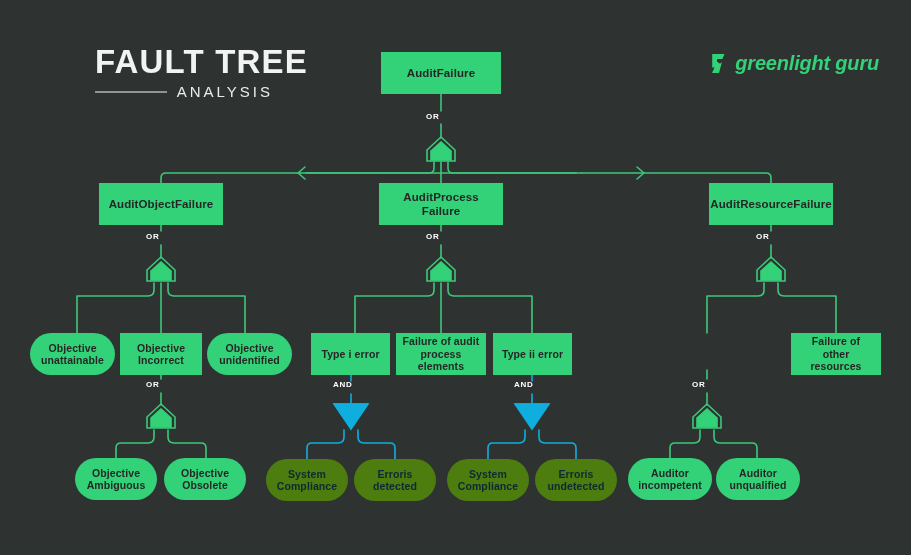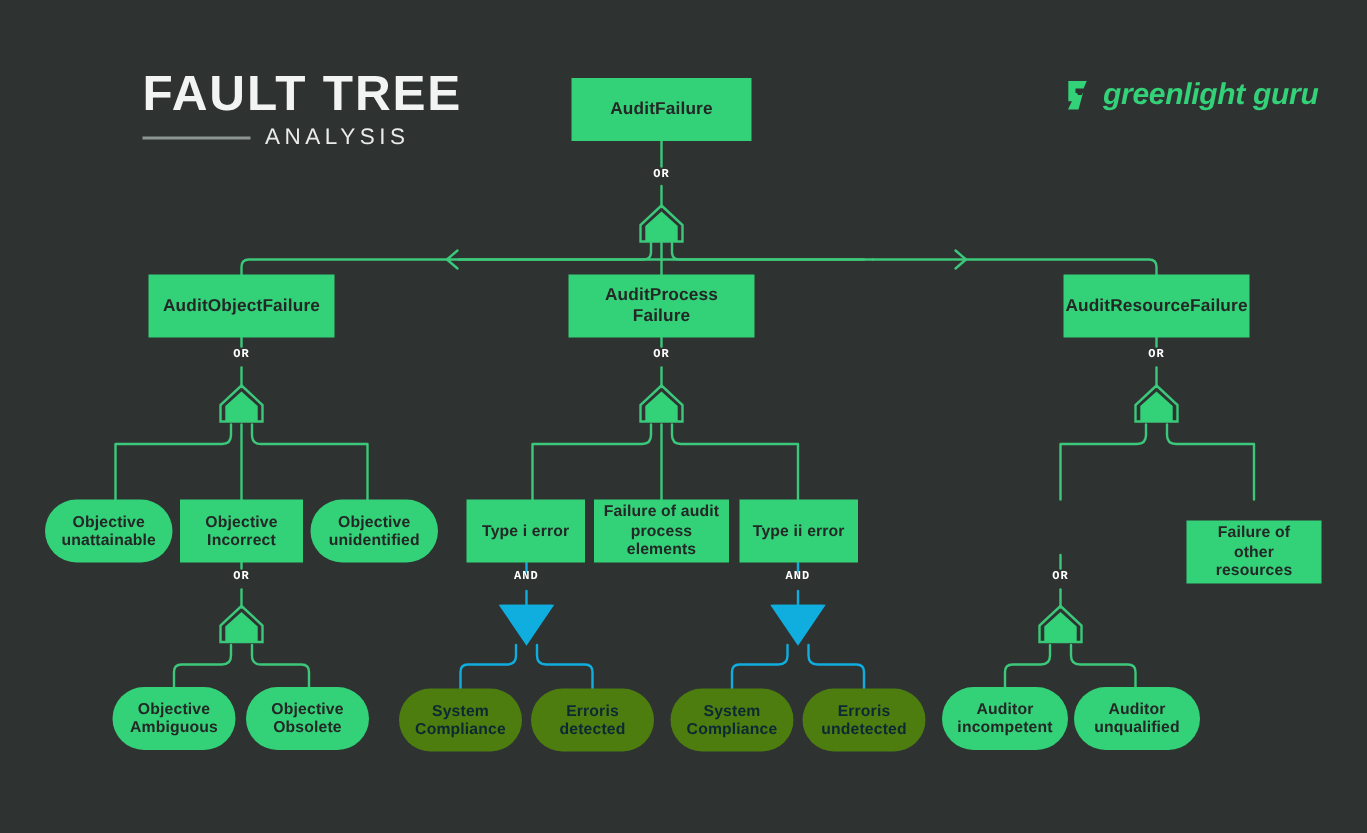--- a/index.html
+++ b/index.html
@@ -38,21 +38,21 @@
     color:#232826;letter-spacing:0.1px;
   }
   .node.green{background:#33d178;}
   .node.blue{background:#4d7c0f;color:#0c2a33;}
   .node.pill{border-radius:40px;}
   .node.big{font-size:11.5px;line-height:14px;}
 
   
   .gate-label{
     position:absolute;color:#ffffff;font-size:8px;font-weight:bold;
-    letter-spacing:0.7px;text-align:center;font-family:Liberation Mono, monospace;
+    letter-spacing:0.7px;
   }
 </style>
 </head>
 <body>
 
 <div id="stage">
 
   <svg id="svgroot" viewBox="0 0 911 555">
     <g fill="none" stroke="#3cc87a" stroke-width="1.6" stroke-linecap="round" stroke-linejoin="round">
 
@@ -177,21 +177,21 @@
   <div class="node green big" style="left:709px;top:183px;width:124px;height:40px;">AuditResourceFailure</div>
 
   <div class="node green pill" style="left:30px;top:333px;width:85px;height:37px;">Objective unattainable</div>
   <div class="node green" style="left:120px;top:333px;width:82px;height:37px;">Objective Incorrect</div>
   <div class="node green pill" style="left:207px;top:333px;width:85px;height:37px;">Objective unidentified</div>
 
   <div class="node green" style="left:311px;top:333px;width:79px;height:37px;">Type i error</div>
   <div class="node green" style="left:396px;top:333px;width:90px;height:37px;">Failure of audit process elements</div>
   <div class="node green" style="left:493px;top:333px;width:79px;height:37px;">Type ii error</div>
 
-  <div class="node green" style="left:791px;top:347px;width:90px;height:37px;">Failure of other resources</div>
+  <div class="node green" style="left:791px;top:333px;width:90px;height:37px;">Failure of other resources</div>
 
   <div class="node green pill" style="left:75px;top:458px;width:82px;height:38px;">Objective Ambiguous</div>
   <div class="node green pill" style="left:164px;top:458px;width:82px;height:38px;">Objective Obsolete</div>
 
   <div class="node blue pill" style="left:266px;top:459px;width:82px;height:38px;">System Compliance</div>
   <div class="node blue pill" style="left:354px;top:459px;width:82px;height:38px;">Erroris detected</div>
 
   <div class="node blue pill" style="left:447px;top:459px;width:82px;height:38px;">System Compliance</div>
   <div class="node blue pill" style="left:535px;top:459px;width:82px;height:38px;">Erroris undetected</div>
 

